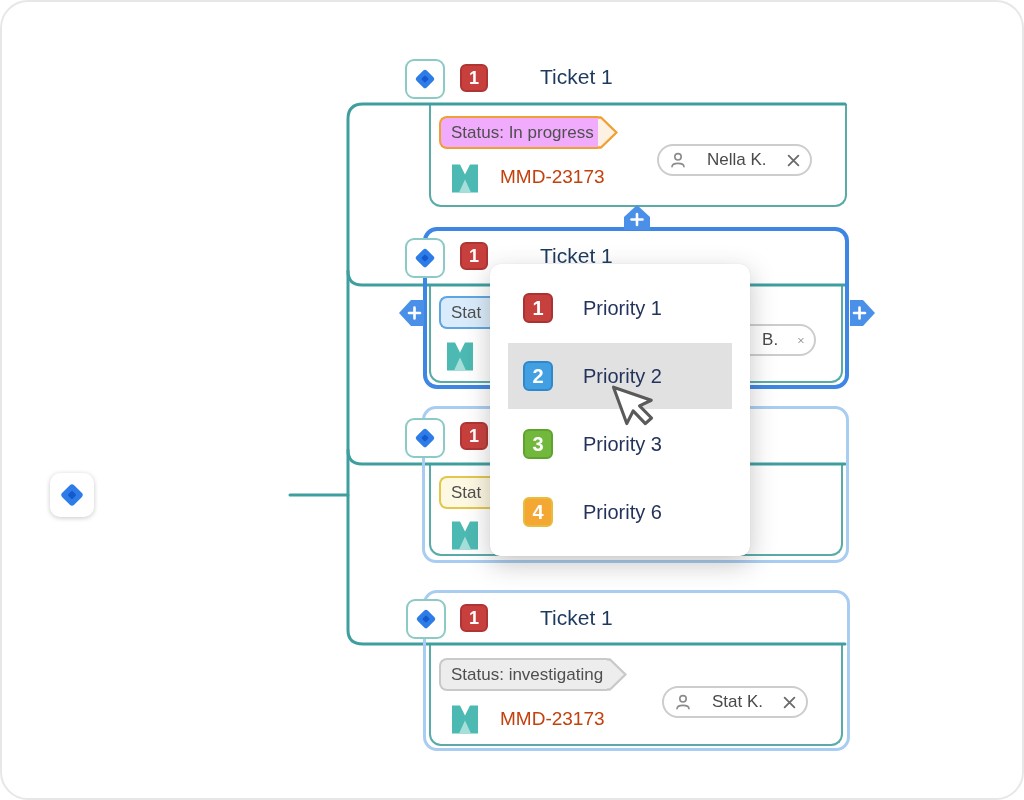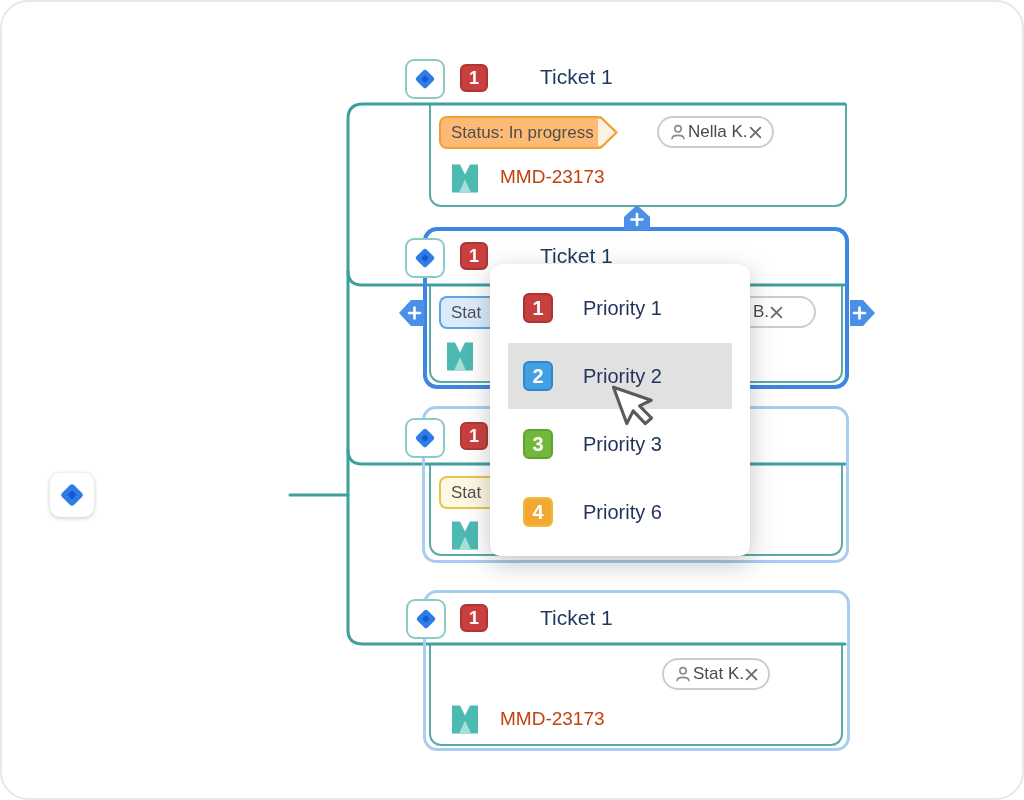--- a/index.html
+++ b/index.html
@@ -24,27 +24,27 @@
   .iconbox{width:40px;height:40px;background:#fff;border:2px solid #8ccac6;border-radius:9px;z-index:7;
            display:flex;align-items:center;justify-content:center;}
   .badge-num{width:28px;height:28px;background:#c8403e;border:2px solid #b03434;border-radius:6px;z-index:5;
            display:flex;align-items:center;justify-content:center;color:#fff;font-size:18px;font-weight:bold;}
   .title{font-size:21px;font-weight:500;color:#1d3a5e;z-index:5;white-space:nowrap;margin-left:28px;}
 
   .tag{height:33px;display:flex;align-items:center;font-size:17px;color:#4f4f4f;white-space:nowrap;
        padding:0 4px 0 10px;border-style:solid;border-width:2px;border-right:none;
        border-radius:8px 0 0 8px;z-index:5;}
   .tag .tip{position:absolute;left:100%;top:-2px;width:20px;height:33px;}
-  .tag.orange{background:#fdba74;border-color:#f0a032;}
+  .tag.orange{background:#f0abfc;border-color:#f0a032;}
   .tag.blue{background:#daecfb;border-color:#5ea6e2;}
   .tag.yellow{background:#fdf8e2;border-color:#e3c64a;}
   .tag.gray{background:#ededed;border-color:#c9c9c9;}
 
-  .chip{height:32px;display:flex;align-items:center;gap:1px;padding:0 10px;background:#fff;
-        border:2px solid #cdcdcd;border-radius:16px;font-size:17px;color:#4a4a4a;z-index:5;white-space:nowrap;}
+  .chip{height:32px;display:flex;align-items:center;gap:20px;padding:0 10px;background:#fff;
+        border:2px solid #cdcdcd;border-radius:16px;font-size:17px;color:#4a4a4a;z-index:5;white-space:nowrap;margin-top:28px;}
   .mmdtext{font-size:19px;color:#c2410c;z-index:5;white-space:nowrap;}
   .mmdicon{z-index:5;}
 
   .plusbtn{z-index:7;}
 
   
   .menu{left:488px;top:262px;width:260px;height:292px;background:#fff;border-radius:10px;z-index:10;
         box-shadow:0 8px 26px rgba(50,50,50,.28),0 0 1px rgba(0,0,0,.15);padding:10px 0;}
   .menu-row{position:relative;height:68px;display:flex;align-items:center;padding-left:33px;}
   .menu-row.hl::before{content:"";position:absolute;left:18px;right:18px;top:1px;bottom:1px;background:#e1e1e1;}
@@ -198,20 +198,26 @@
   <div class="abs iconbox" style="left:404px;top:597px;">
     <svg width="24" height="24" viewBox="0 0 24 24">
         <g transform="rotate(45 12 12)">
       <rect x="4.8" y="4.8" width="14.4" height="14.4" rx="2.4" fill="#2d7ce8"></rect>
       <rect x="9.3" y="9.3" width="5.4" height="5.4" rx="1" fill="#1559cf"></rect>
         </g>
       </svg>
   </div>
   <div class="abs badge-num" style="left:458px;top:602px;">1</div>
   <div class="abs title" style="left:510px;top:604px;">Ticket 1</div>
+  <div class="abs tag gray" style="left:437px;top:656px;">
+    <span>Status: investigating</span>
+    <svg class="tip" viewBox="0 0 20 33" preserveAspectRatio="none">
+      <path d="M0 1.5 H3 L18.5 16.5 L3 31.5 H0" fill="#ededed" stroke="#c9c9c9" stroke-width="2.4" stroke-linejoin="round"></path>
+      </svg>
+  </div>
   <div class="abs chip" style="left:660px;top:656px;">
     <svg width="18" height="18" viewBox="0 0 18 18">
       <circle cx="9" cy="5.8" r="3.2" fill="none" stroke="#8b8b8b" stroke-width="1.6"></circle>
       <path d="M3 15.8 C3 11.2 15 11.2 15 15.8" fill="none" stroke="#8b8b8b" stroke-width="1.6" stroke-linecap="round"></path>
       </svg>
     <span>Stat K.</span>
     <svg width="13" height="13" viewBox="0 0 12 12">
       <path d="M1.5 1.5 L10.5 10.5 M10.5 1.5 L1.5 10.5" stroke="#6b6b6b" stroke-width="1.7" stroke-linecap="round"></path>
       </svg>
   </div>

